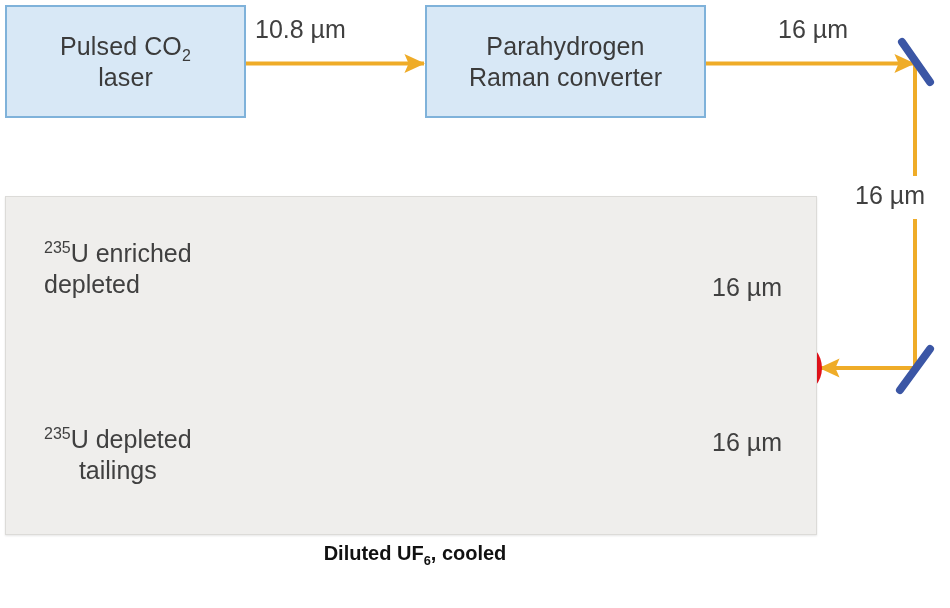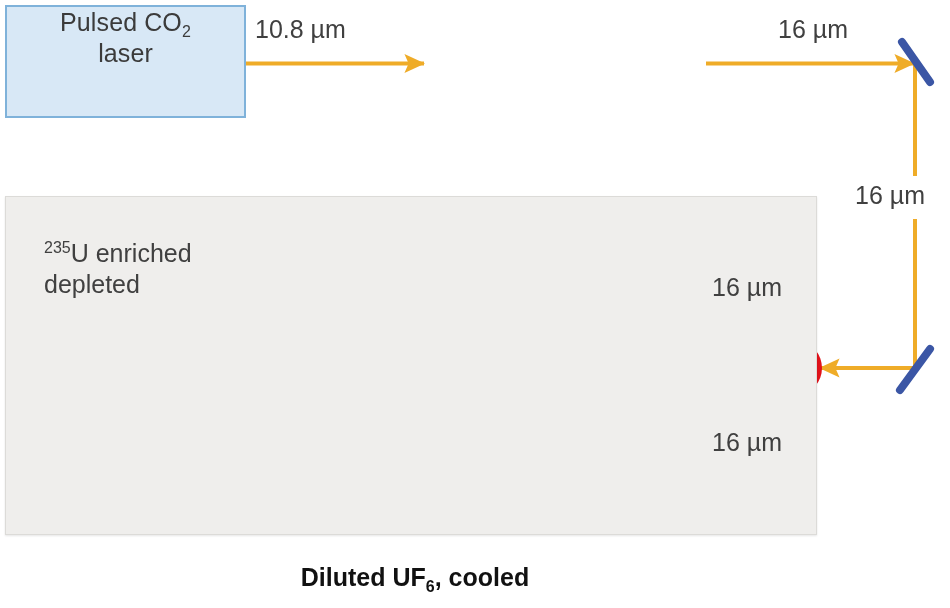--- a/index.html
+++ b/index.html
@@ -25,21 +25,21 @@
     height: 608px;
   }
 
   
   .proc-box {
     position: absolute;
     box-sizing: border-box;
     background: #d8e8f6;
     border: 2px solid #7fb2da;
     display: flex;
-    align-items: flex-start;
+    align-items: center;
     justify-content: center;
     text-align: center;
     color: #3b3b3b;
     font-size: 25px;
     line-height: 1.22;
     letter-spacing: 0.1px;
   }
   #box-laser   { left: 5px;   top: 5px;  width: 241px; height: 113px; }
   #box-raman   { left: 425px; top: 5px;  width: 281px; height: 113px; }
 
@@ -72,24 +72,24 @@
   #lbl-wave-5  { left: 712px; top: 427px; }
 
   #lbl-product  { left: 44px;  top: 238px; text-align: left; }
   #lbl-absorbed { left: 455px; top: 238px; text-align: center; }
   #lbl-tailings { left: 44px;  top: 424px; text-align: center; }
   #lbl-notabs   { left: 430px; top: 424px; text-align: center; }
 
   #caption {
     position: absolute;
     left: 0;
-    top: 563px;
+    top: 542px;
     width: 830px;
     text-align: center;
-    font-size: 25px;
+    font-size: 20px;
     font-weight: bold;
     color: #111111;
     white-space: nowrap;
   }
 
   sup { font-size: 0.64em; vertical-align: super; line-height: 0; }
   sub { font-size: 0.64em; vertical-align: sub;  line-height: 0; }
 </style>
 </head>
 <body>
@@ -125,32 +125,39 @@
 
     <line x1="425" y1="455" x2="280" y2="455" stroke="#efac28" stroke-width="4" marker-end="url(#arrow-r)"></line>
   </svg>
 
   <div id="chamber"></div>
 
   <div class="proc-box" id="box-laser">
     <span><span>Pulsed CO</span><sub>2</sub><br><span>laser</span></span>
   </div>
 
+  <div class="proc-box" id="box-raman">
+    <span><span>Parahydrogen</span><br><span>Raman converter</span></span>
+  </div>
 
   <div class="lbl" id="lbl-wave-1">10.8 µm</div>
   <div class="lbl" id="lbl-wave-2">16 µm</div>
   <div class="lbl" id="lbl-wave-3">16 µm</div>
   <div class="lbl" id="lbl-wave-4">16 µm</div>
   <div class="lbl" id="lbl-wave-5">16 µm</div>
 
   <div class="lbl" id="lbl-product">
     <sup>235</sup><span>U enriched</span><br>
     <span>depleted</span>
   </div>
 
 
+  <div class="lbl" id="lbl-tailings">
+    <sup>235</sup><span>U depleted</span><br>
+    <span>tailings</span>
+  </div>
 
 
   <div id="caption">
     <span>Diluted UF</span><sub>6</sub><span>, cooled</span>
   </div>
 
 </div>
 
 </body></html>

